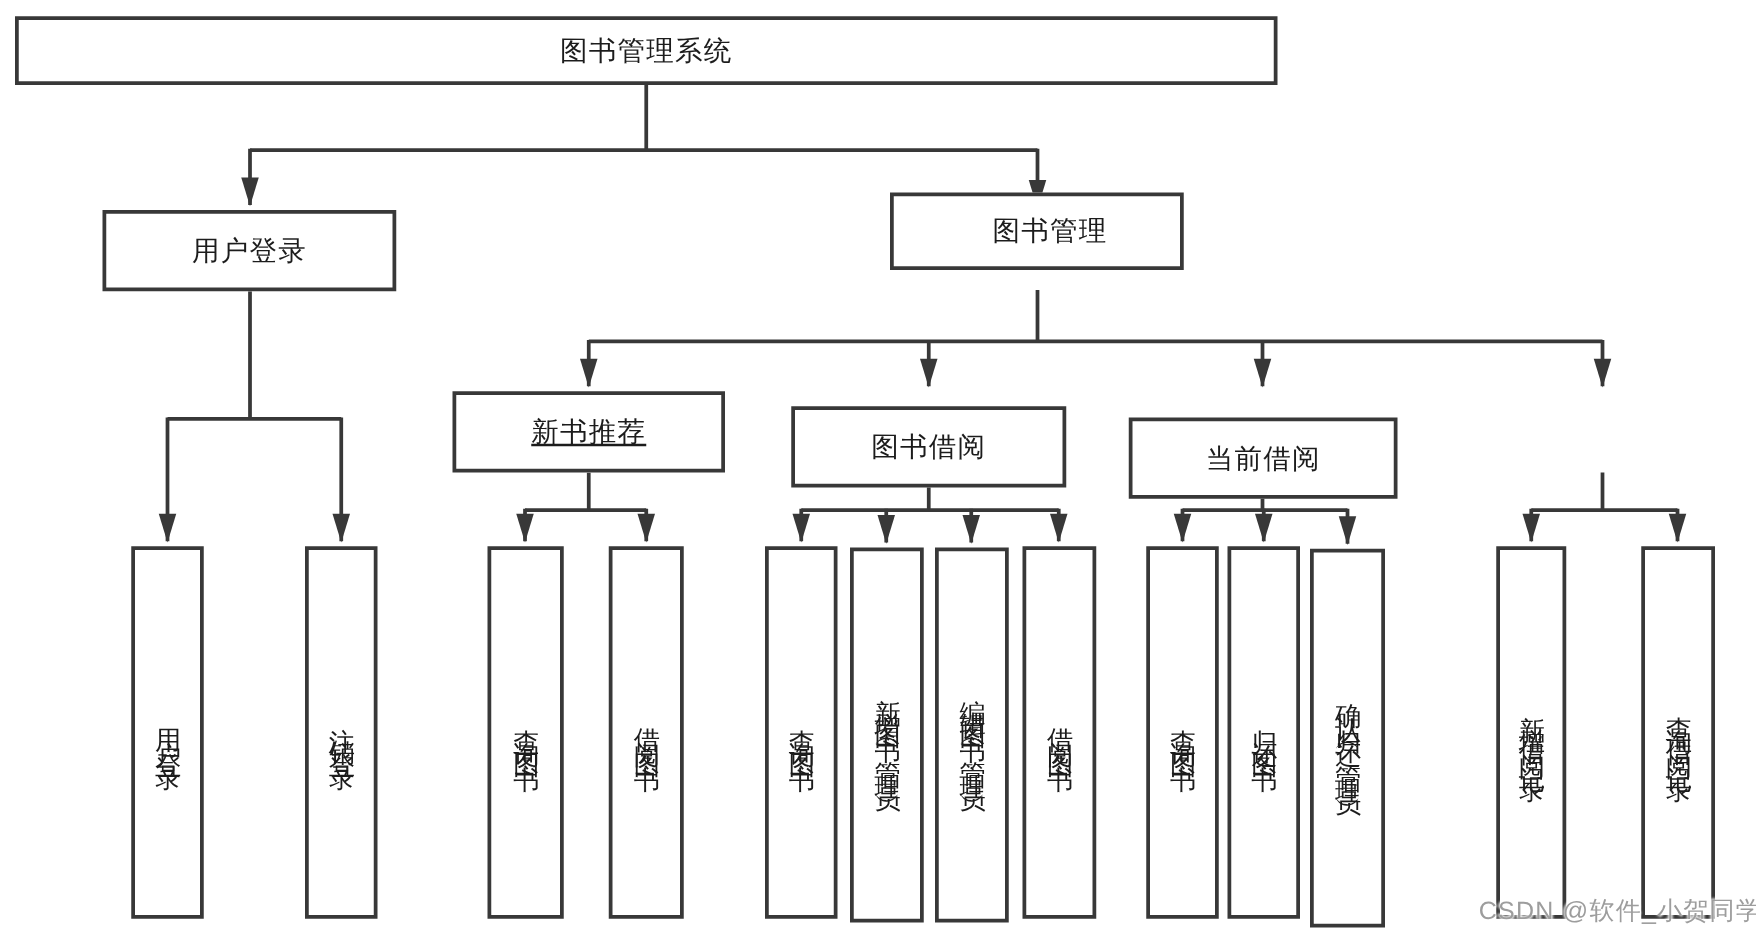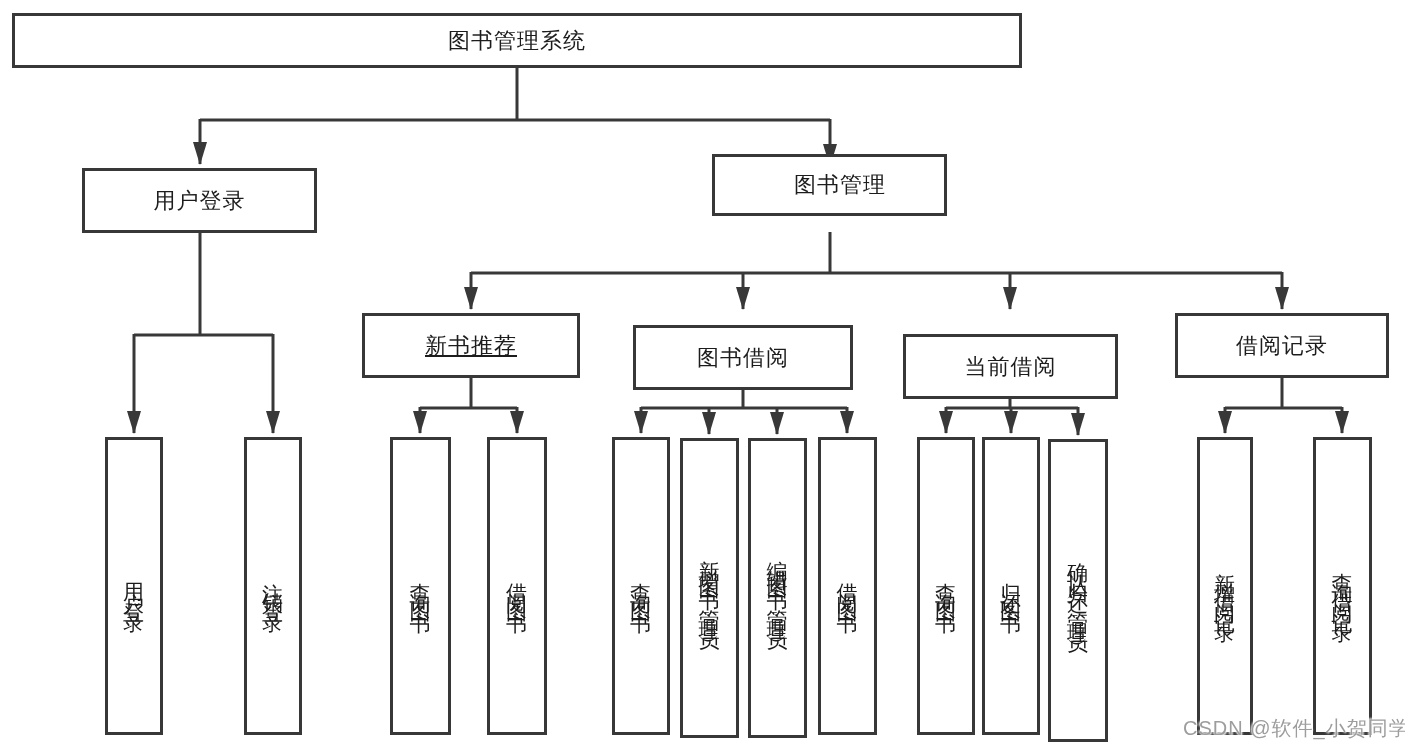--- a/index.html
+++ b/index.html
@@ -99,21 +99,20 @@
   </svg>
 
   <div class="box" style="left:12px; top:13px; width:1010px; height:55px;text-align:center;">图书管理系统</div>
 
   <div class="box" style="left:82px; top:168px; width:235px; height:65px;">用户登录</div>
   <div class="box" style="left:712px; top:154px; width:235px; height:62px;padding-left:21px;">图书管理</div>
 
   <div class="box" style="left:362px; top:313px; width:218px; height:65px;text-decoration:underline;">新书推荐</div>
   <div class="box" style="left:633px; top:313px; width:220px; height:65px;margin-top:12px;">图书借阅</div>
   <div class="box" style="left:903px; top:313px; width:215px; height:65px;margin-top:21px;">当前借阅</div>
-  <div class="box" style="left:1175px; top:313px; width:214px; height:65px;">借阅记录</div>
 
   <div class="box leaf" style="left:105px; top:437px; width:58px; height:298px;">
     <span>用户登录</span>
   </div>
   <div class="box leaf" style="left:244px; top:437px; width:58px; height:298px;">
     <span>注销登录</span>
   </div>
 
   <div class="box leaf" style="left:390px; top:437px; width:61px; height:298px;">
     <span>查询图书</span>

